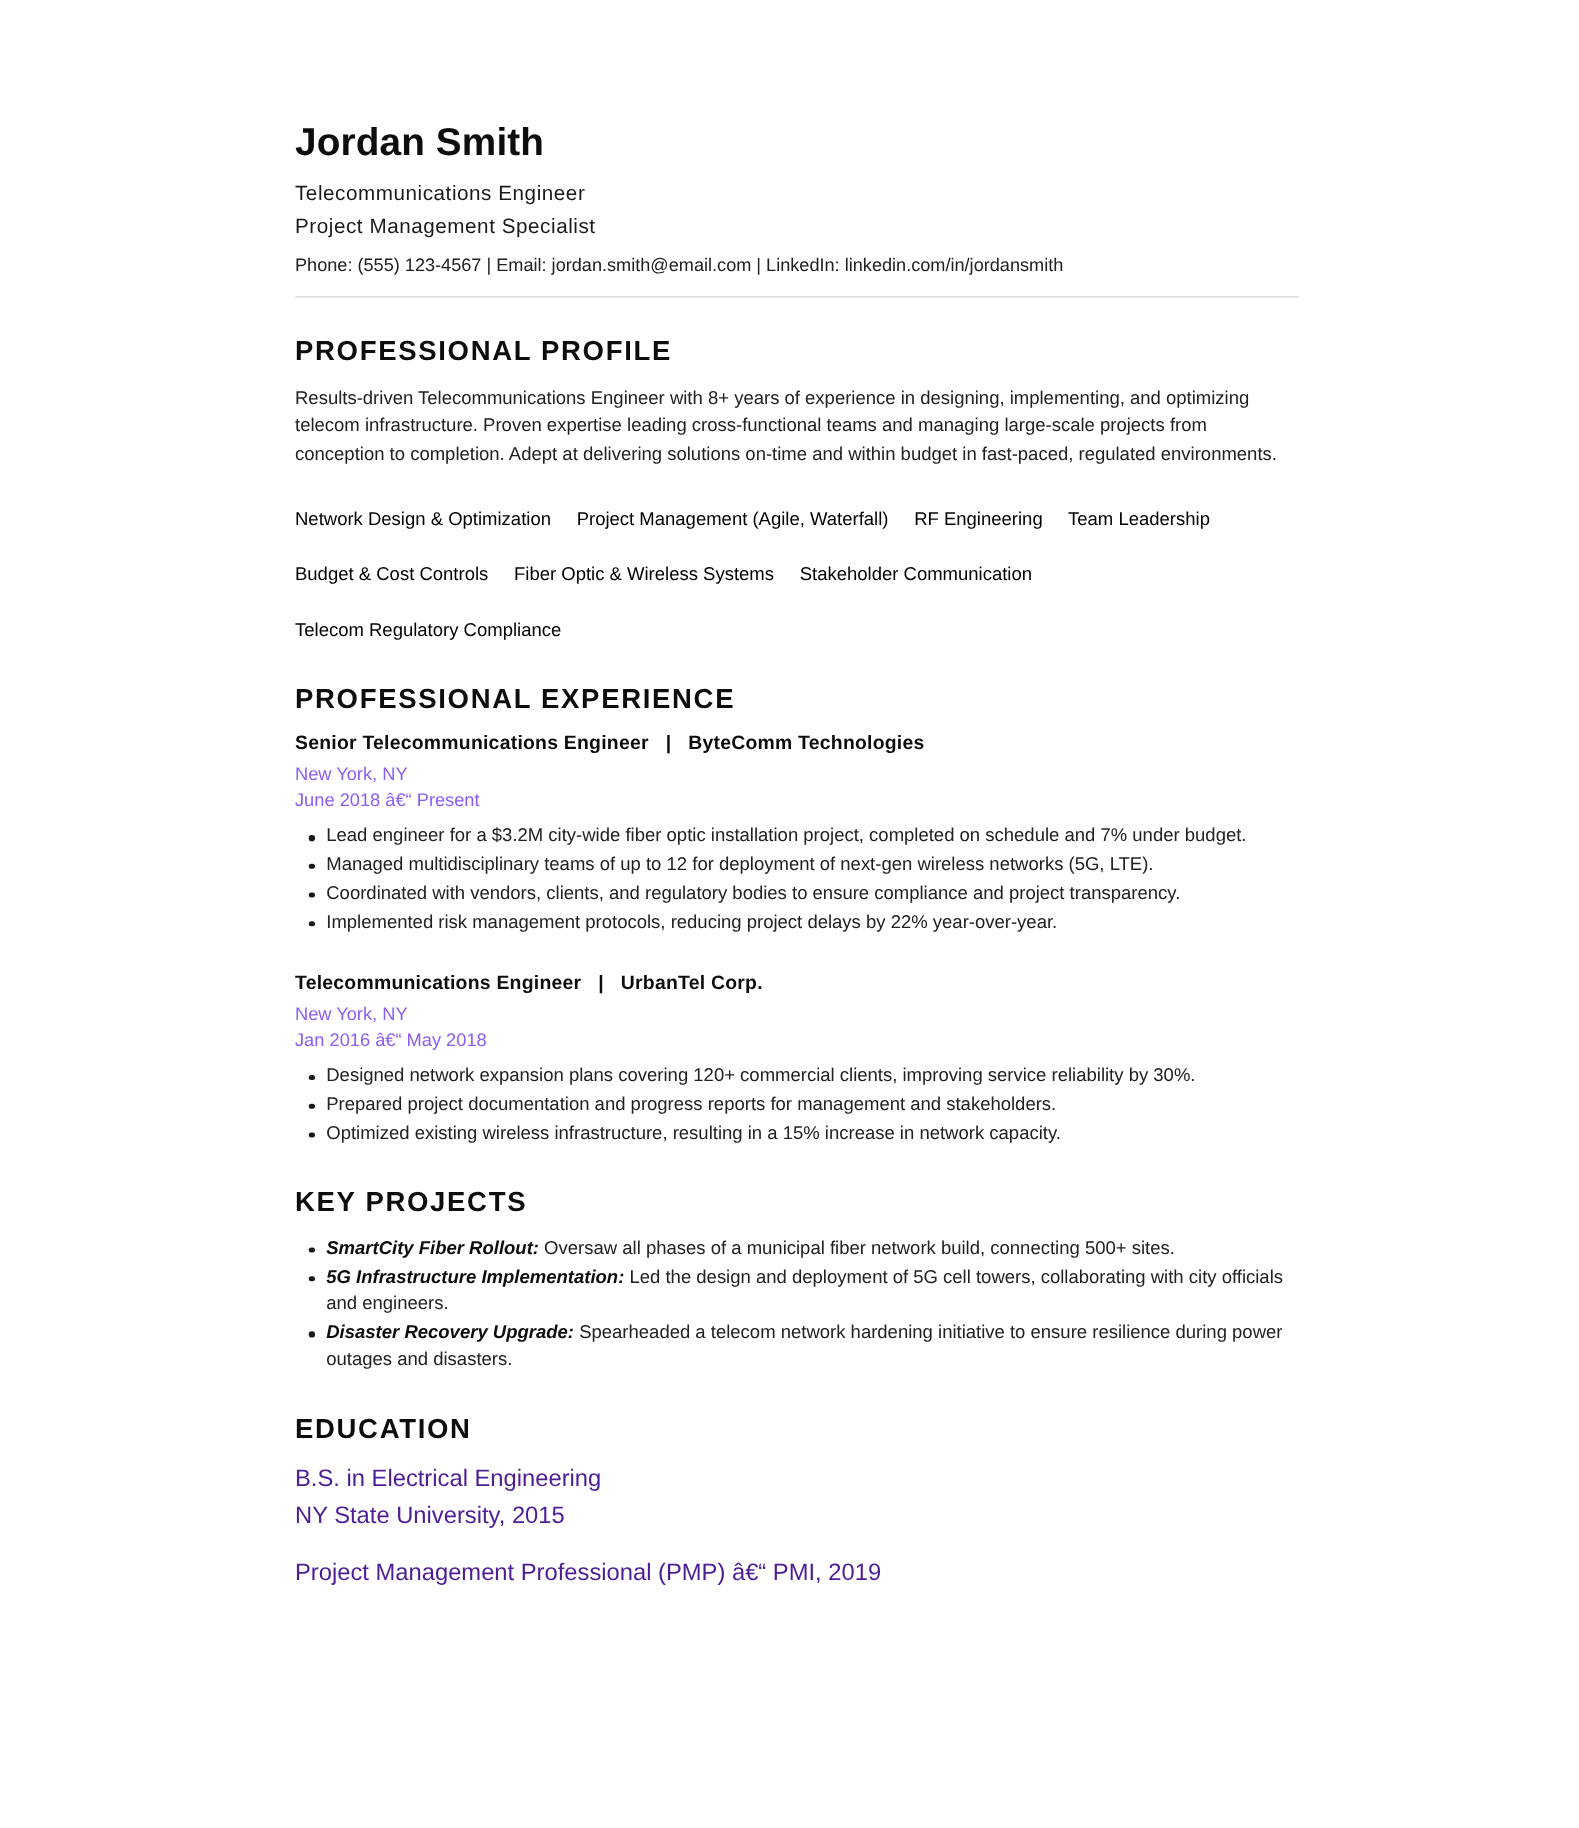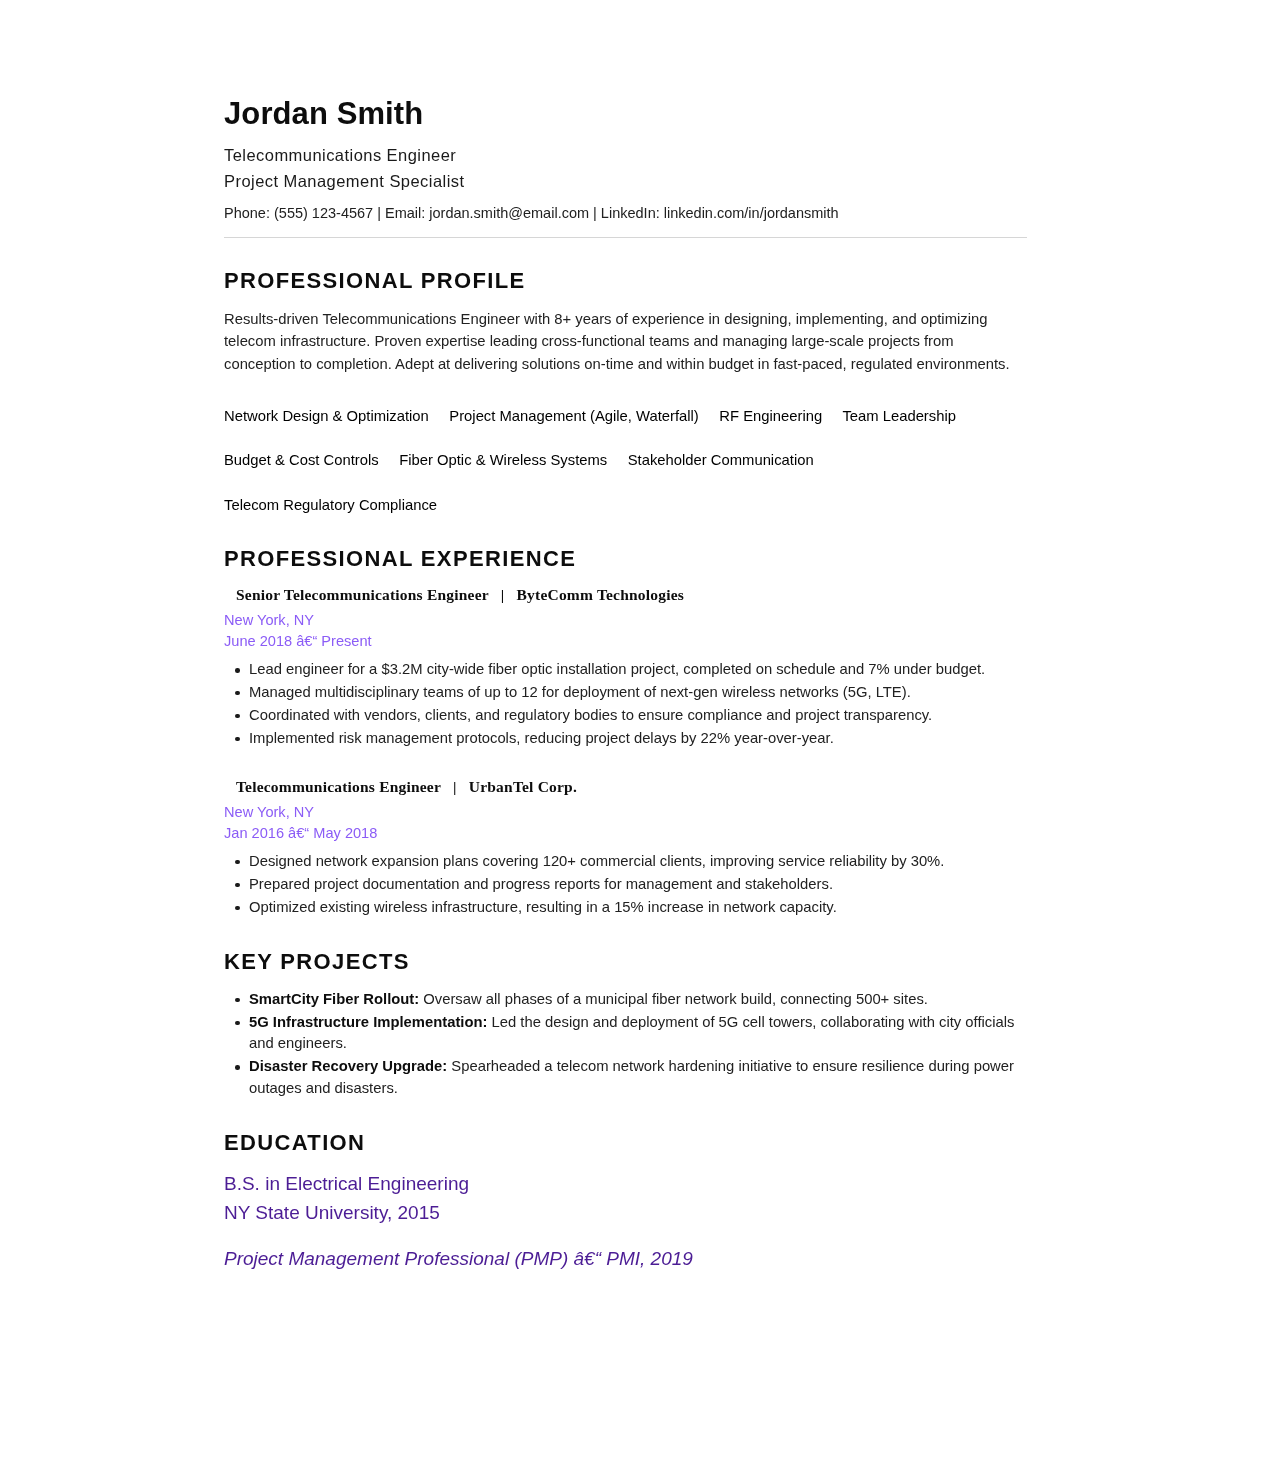--- a/index.html
+++ b/index.html
@@ -17,21 +17,21 @@
   }
   .page {
     width: 1263px;
     height: 1462px;
     position: relative;
     background: #ffffff;
     box-sizing: border-box;
   }
   .doc {
     position: absolute;
-    left: 224px;
+    left: 236px;
     top: 96px;
     width: 803px;
   }
 
   
   .name {
     font-size: 31px;
     font-weight: bold;
     line-height: 1.18;
     letter-spacing: 0.1px;
@@ -90,23 +90,22 @@
   .comp-line:last-child { margin-bottom: 0; }
 
   
   .job { margin-bottom: 4px; }
   .job + .job { margin-top: 28px; }
   .job-title {
     font-size: 15.5px;
     font-weight: bold;
     letter-spacing: 0.2px;
     color: #0d0d0d;
-    margin: 0 0 6px 12px;
+    margin: 0 0 6px 0;
     white-space: pre;
-    font-family: Liberation Serif, serif;
   }
   .job-meta {
     font-size: 14.6px;
     line-height: 1.45;
     color: #8b5cf6;
     margin: 0;
   }
   ul.bullets {
     list-style: none;
     margin: 7px 0 0 0;
@@ -126,30 +125,31 @@
     left: 11px;
     top: 9px;
     width: 4.5px;
     height: 4.5px;
     border-radius: 50%;
     background: #1a1a1a;
   }
   ul.bullets > li b {
     font-weight: bold;
     color: #0d0d0d;
+    font-style: italic;
   }
 
   
   .edu-block {
     font-size: 19px;
     line-height: 1.5;
     color: #4c1d95;
     margin: 0 0 18px 0;
   }
-  .edu-block:last-child { margin-bottom: 0; font-style: italic; }
+  .edu-block:last-child { margin-bottom: 0; }
 </style>
 </head>
 <body>
 
 <div class="page">
   <div class="doc">
 
     <div>
       <h1 class="name">Jordan Smith</h1>
       <div class="subtitle">Telecommunications Engineer</div>

